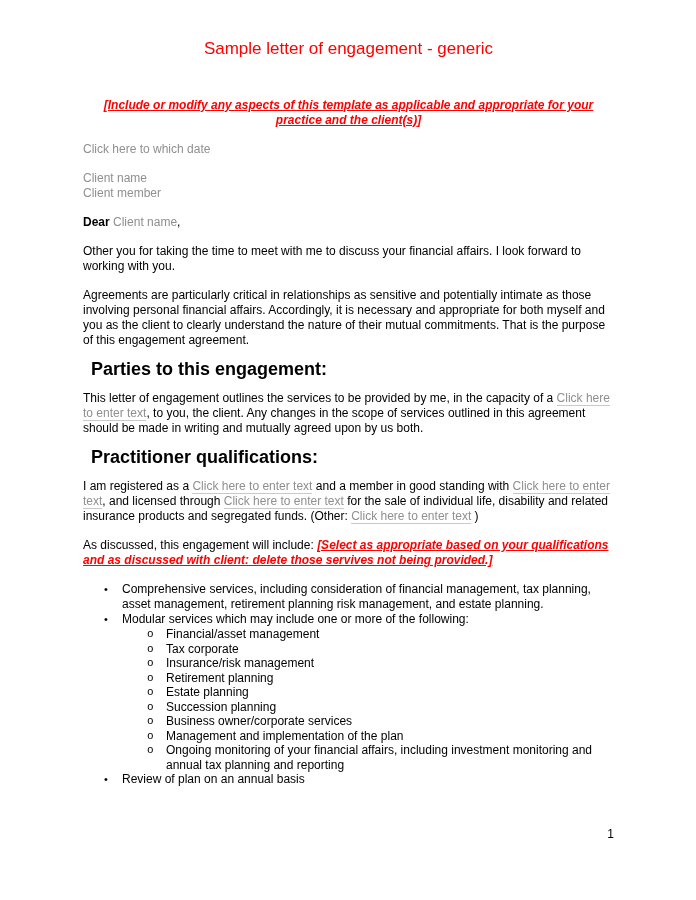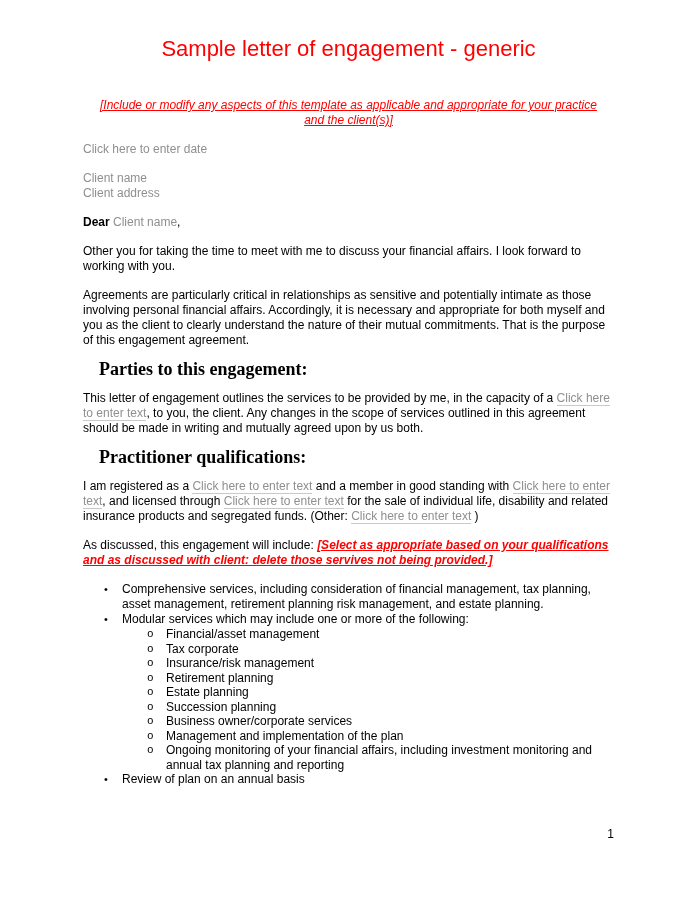--- a/index.html
+++ b/index.html
@@ -13,42 +13,42 @@
     font-family:"Liberation Sans", sans-serif;
     font-size:12px;
     line-height:15px;
     color:#000000;
     overflow:hidden;
   }
   .blk { margin:0 0 14px 0; }
   .title {
     margin:0 0 38px 0;
     color:#ff0000;
-    font-size:22px;
+    font-size:17px;
     line-height:22px;
     font-weight:400;
     text-align:center;
   }
   .notice {
     color:#ff0000;
-    font-weight:normal;
+    font-weight:bold;
     font-style:italic;
     text-decoration:underline;
     text-align:center;
     margin:0 auto 14px auto;
     max-width:520px;
   }
   .ph { color:#8f8f8f; }
   .ph-inline {
     color:#8f8f8f;
     border-bottom:1px solid #c9c9c9;
     cursor:pointer;
   }
   .bold { font-weight:bold; }
-  .heading { font-weight:bold; margin:0 0 14px 16px;font-family:Liberation Serif, serif; }
+  .heading { font-weight:bold; margin:0 0 14px 8px; }
   .red-inline {
     color:#ff0000;
     font-weight:bold;
     font-style:italic;
     text-decoration:underline;
   }
   .list { margin:4px 0 0 0; }
   .li { display:flex; align-items:flex-start; }
   .li.l1 { padding-left:21px; }
   .li.l1 .glyph { flex:none; width:18px; font-size:11px; }
@@ -65,23 +65,23 @@
 </style>
 </head>
 <body>
 
 <div class="page">
 
   <h1 class="title">Sample letter of engagement - generic</h1>
 
   <p class="notice blk">[Include or modify any aspects of this template as applicable and appropriate for your practice and the client(s)]</p>
 
-  <p class="blk"><span class="ph">Click here to enter date</span></p>
+  <p class="blk"><span class="ph">Click here to which date</span></p>
 
-  <p class="blk"><span class="ph">Client name</span><br><span class="ph">Client address</span></p>
+  <p class="blk"><span class="ph">Client name</span><br><span class="ph">Client member</span></p>
 
   <p class="blk"><span class="bold">Dear </span><span class="ph">Client name</span><span>,</span></p>
 
   <p class="blk">Other you for taking the time to meet with me to discuss your financial affairs. I look forward to working with you.</p>
 
   <p class="blk">Agreements are particularly critical in relationships as sensitive and potentially intimate as those involving personal financial affairs. Accordingly, it is necessary and appropriate for both myself and you as the client to clearly understand the nature of their mutual commitments. That is the purpose of this engagement agreement.</p>
 
   <h2 class="heading">Parties to this engagement:</h2>
 
   <p class="blk"><span>This letter of engagement outlines the services to be provided by me, in the capacity of a </span><span class="ph-inline">Click here to enter text</span><span>, to you, the client. Any changes in the scope of services outlined in this agreement should be made in writing and mutually agreed upon by us both.</span></p>

